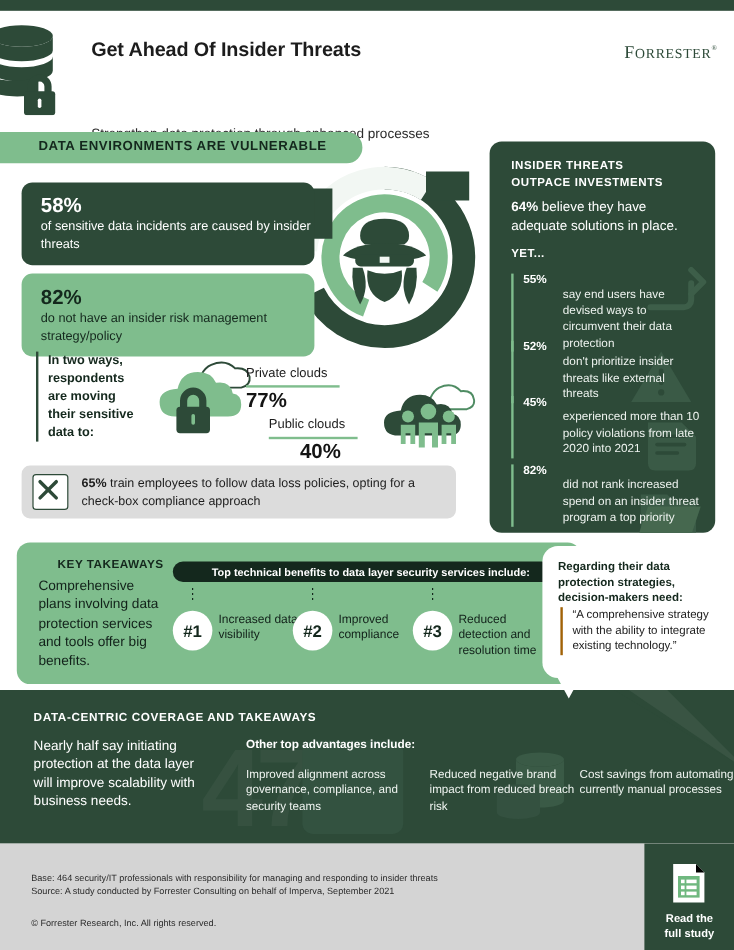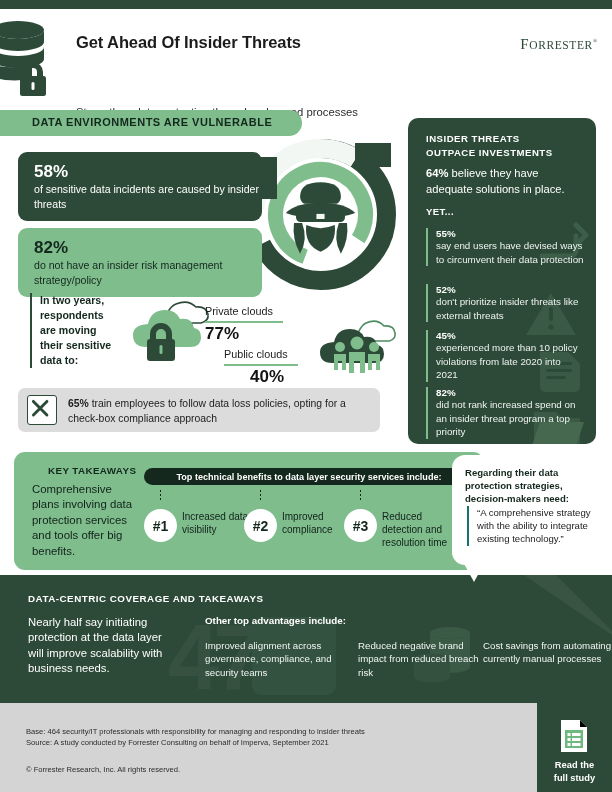--- a/index.html
+++ b/index.html
@@ -123,21 +123,21 @@
   .side .lead b { font-weight: bold; }
   .side .yet {
     position: absolute; left: 18px; top: 88px;
     font-size: 9.6px; font-weight: bold; color: #ffffff; letter-spacing: 0.4px;
   }
   .side .item {
     position: absolute; left: 18px; width: 158px;
     border-left: 2px solid #7fbd8d; padding-left: 8px;
   }
   .side .item .n { font-size: 9.8px; font-weight: bold; color: #ffffff; }
-  .side .item .t { font-size: 9.8px; color: #eef3ef; line-height: 1.38; }
+  .side .item .t { font-size: 9.8px; color: #eef3ef; line-height: 1.38; margin-left: 33px; }
   .side-deco { position: absolute; right: 4px; pointer-events: none; }
 
   
   .kt {
     position: absolute; left: 14px; top: 452px;
     width: 470px; height: 118px;
     background: #7fbd8d; border-radius: 11px;
   }
   .kt h3 {
     position: absolute; left: 34px; top: 13px;
@@ -178,21 +178,21 @@
     background: #ffffff; border-radius: 13px;
     z-index: 6;
   }
   .quote .qh {
     position: absolute; left: 13px; top: 11px;
     width: 124px; font-size: 9.6px; font-weight: bold; color: #14281d; line-height: 1.36;
   }
   .quote .qb {
     position: absolute; left: 15px; top: 51px;
     width: 124px; font-size: 9.6px; color: #1c1c1c; line-height: 1.38;
-    border-left: 2px solid #0f766e; padding-left: 8px;
+    border-left: 2px solid #a16207; padding-left: 8px;
   }
   .qtail {
     position: absolute; left: 462px; top: 560px;
     width: 0; height: 0;
     border-left: 12px solid transparent;
     border-right: 12px solid transparent;
     border-top: 22px solid #ffffff;
     z-index: 6;
   }
 
@@ -294,21 +294,21 @@
 
   <div class="statbar dark">
     <div class="num">58%</div>
     <div class="txt">of sensitive data incidents are caused by insider threats</div>
   </div>
   <div class="statbar lite">
     <div class="num">82%</div>
     <div class="txt">do not have an insider risk management strategy/policy</div>
   </div>
 
-  <div class="cloudlabel">In two years, respondents are moving their sensitive data to:</div>
+  <div class="cloudlabel">In two ways, respondents are moving their sensitive data to:</div>
 
   <svg class="cloud-a" viewBox="0 0 86 70">
     <path d="M48,6 q12,-5 20,3 q10,-1 12,7 q1,7 -7,9 l-30,0 q-8,-3 -3,-11 q3,-6 8,-8z" fill="none" stroke="#2d4a38" stroke-width="1.6"></path>
     <path d="M20,26 q3,-14 17,-14 q11,0 15,9 q12,-2 14,9 q7,1 7,9 q0,10 -11,10 l-44,0 q-13,0 -13,-12 q0,-10 15,-11z" fill="#7fbd8d"></path>
     <path d="M22,36 a11,11 0 0 1 22,0 v7 h-6 v-7 a5,5 0 0 0 -10,0 v7 h-6z" fill="#2d4a38"></path>
     <rect x="19" y="41" width="28" height="22" rx="3" fill="#2d4a38"></rect>
     <rect x="31.5" y="47" width="3" height="9" rx="1.5" fill="#7fbd8d"></rect>
   </svg>
 
   <svg class="cloud-b" viewBox="0 0 86 66">

